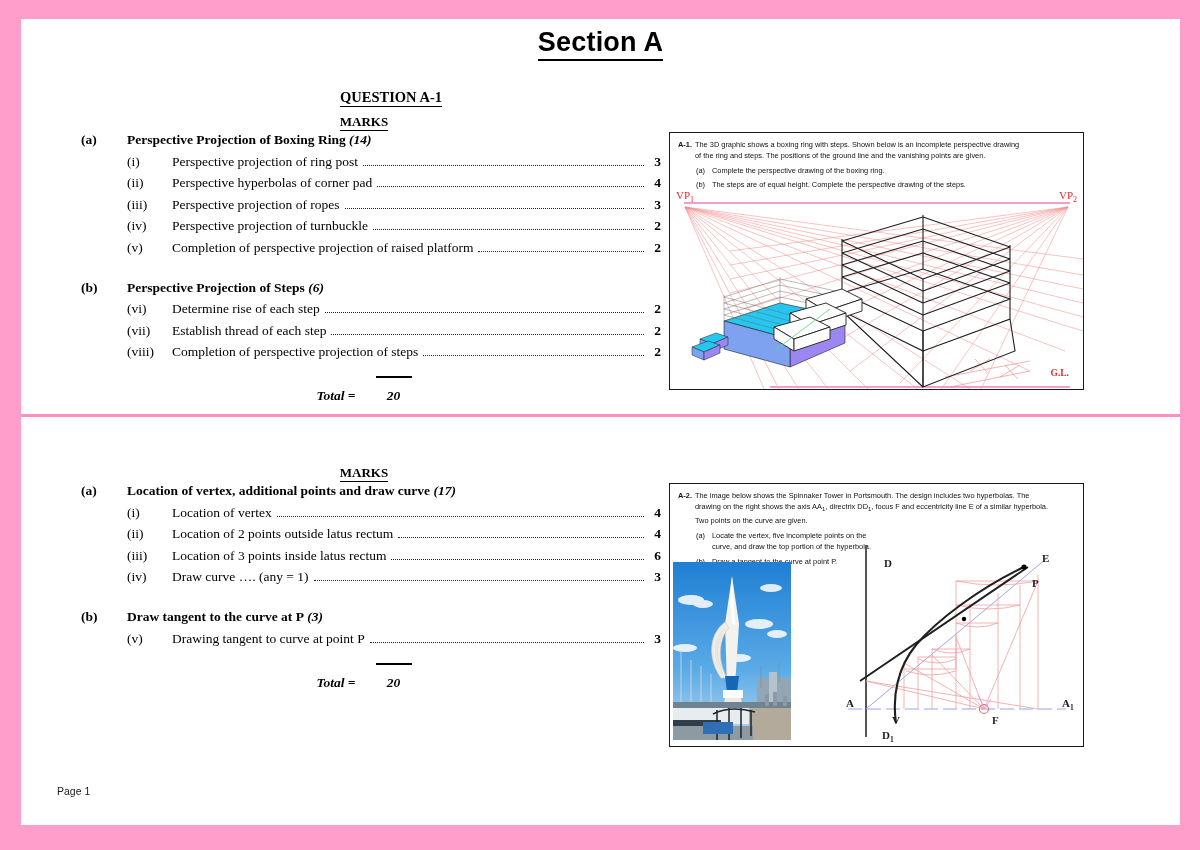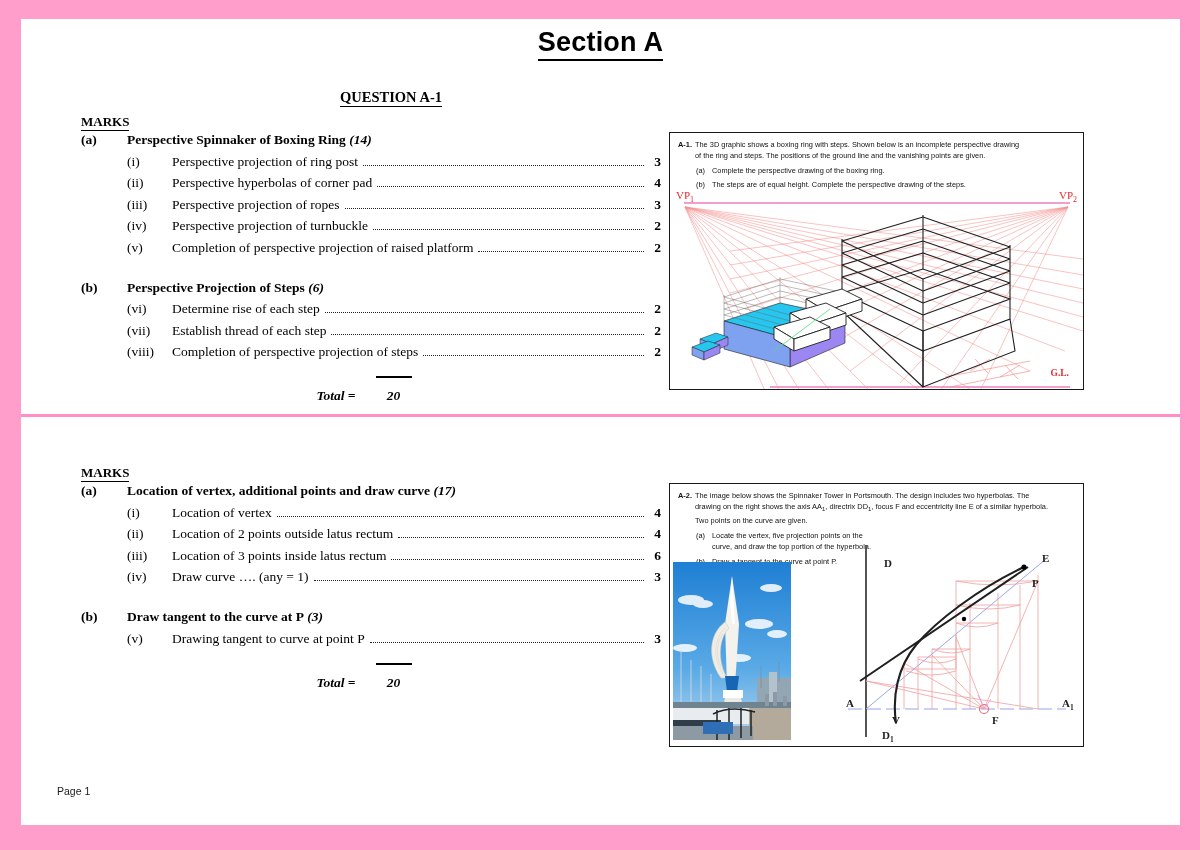--- a/index.html
+++ b/index.html
@@ -61,21 +61,21 @@
   .q-left { position: absolute; left: 60px; top: 0; width: 580px; }
   .q-heading {
     text-align: center;
     font-weight: bold;
     font-size: 14.5px;
     margin-left: 40px;
     margin-bottom: 2px;
   }
   .q-heading span { border-bottom: 1.6px solid #000; padding-bottom: 1px; }
   .marks-label {
-    text-align: left;
+    text-align: center;
     font-weight: bold;
     font-size: 13px;
     margin-top: 8px;
     margin-right: 14px;
   }
   .marks-label span { border-bottom: 1.6px solid #000; padding-bottom: 1px; }
 
   .part-row {
     display: flex;
     margin-top: 2px;
@@ -211,21 +211,21 @@
     <div class="section-title"><span>Section A</span></div>
 
     <div class="qblock" id="qblock-1">
 
       <div class="q-left">
         <div class="q-heading"><span>QUESTION A-1</span></div>
         <div class="marks-label"><span>MARKS</span></div>
 
         <div class="part-row">
           <div class="part-letter">(a)</div>
-          <div class="part-title"><span>Perspective Spinnaker of Boxing Ring</span>&nbsp;<i>(14)</i></div>
+          <div class="part-title"><span>Perspective Projection of Boxing Ring</span>&nbsp;<i>(14)</i></div>
         </div>
 
         <div class="item-row">
           <div class="item-num">(i)</div>
           <div class="item-text">Perspective projection of ring post</div>
           <div class="item-dots"></div>
           <div class="item-mark">3</div>
         </div>
         <div class="item-row">
           <div class="item-num">(ii)</div>
@@ -506,21 +506,21 @@
             <div class="ptag" style="flex:0 0 17px">A-2.</div>
             <div style="flex:1">
               <div>The image below shows the Spinnaker Tower in Portsmouth. The design includes two hyperbolas. The</div>
               <div><span>drawing on the right shows the axis </span><b>AA</b><b class="sub-script">1</b><span>, directrix </span><b>DD</b><b class="sub-script">1</b><span>, focus F and eccentricity line E of a similar hyperbola.</span></div>
               <div>Two points on the curve are given.</div>
             </div>
           </div>
           <div class="sub">
             <div class="lbl">(a)</div>
             <div>
-              <div>Locate the vertex, five projection points on the</div>
+              <div>Locate the vertex, five incomplete points on the</div>
               <div>curve, and draw the top portion of the hyperbola.</div>
             </div>
           </div>
           <div class="sub">
             <div class="lbl">(b)</div>
             <div>Draw a tangent to the curve at point P.</div>
           </div>
         </div>
 
         <div class="fig-area" style="height:203px;">

